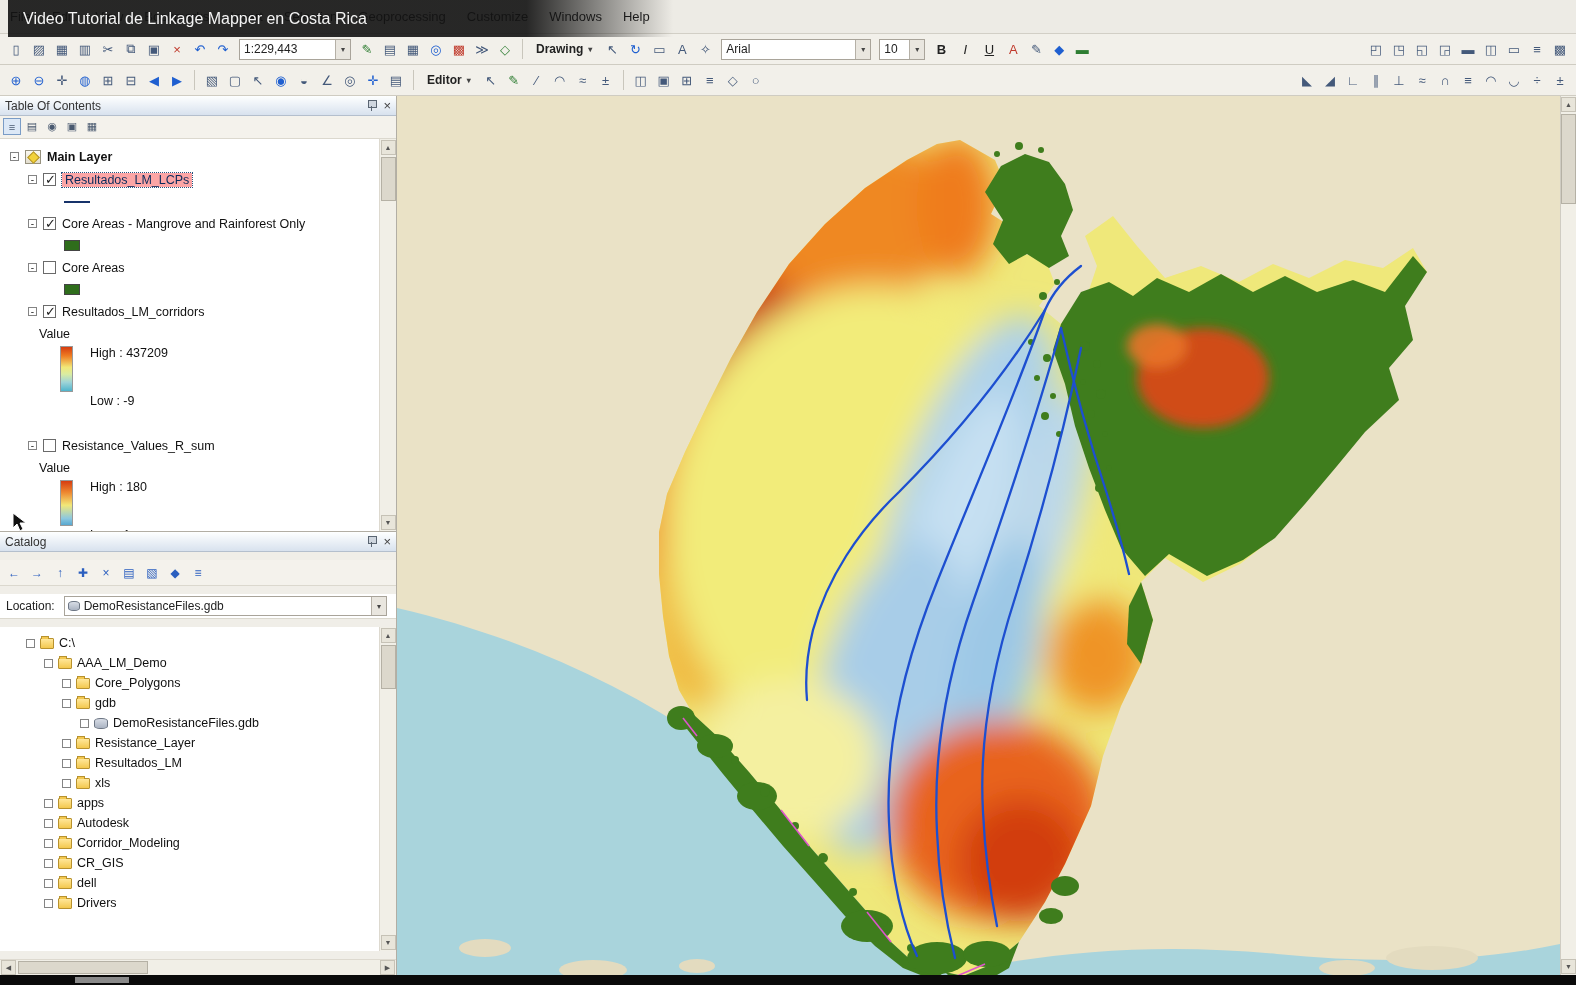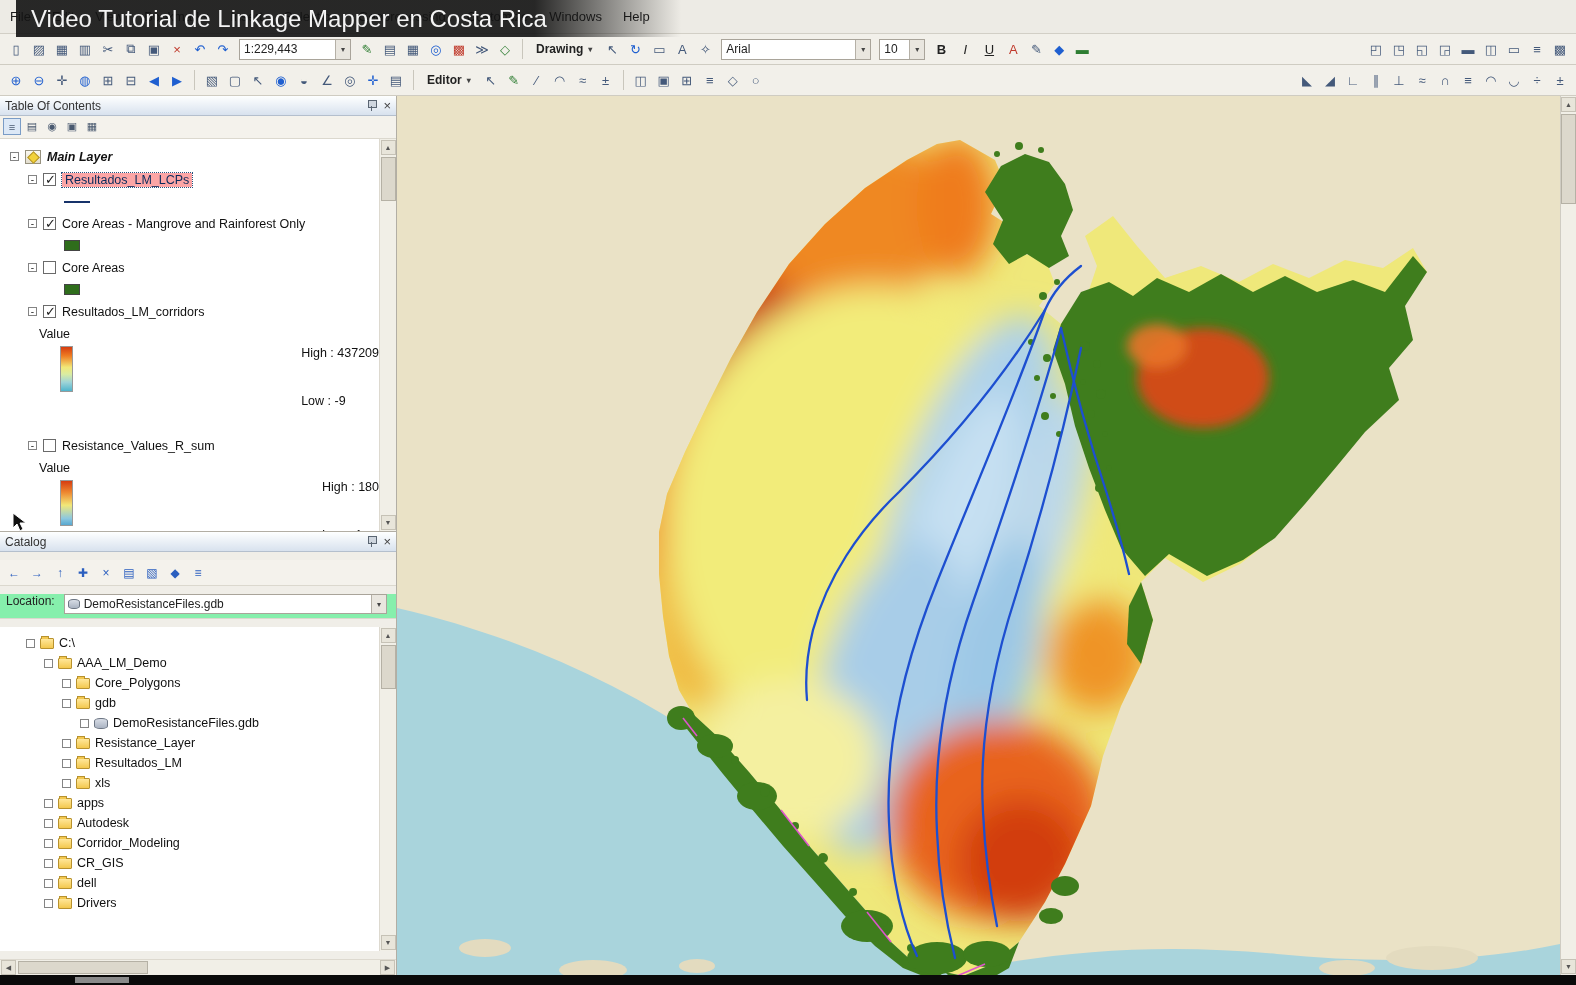--- a/index.html
+++ b/index.html
@@ -7,23 +7,23 @@
   body { font-family:"Liberation Sans", sans-serif; background:#e4e1d8; }
   .app { position:relative; width:1576px; height:985px; overflow:hidden; background:#f0eee8; }
 
   
   .menubar { position:absolute; left:0; top:0; width:100%; height:34px; background:#edebe5;
              border-bottom:1px solid #d2cfc6; display:flex; align-items:center; padding-left:10px; }
   .menu-items { display:flex; gap:21px; font-size:13px; color:#1c1c1c; }
   .menu-item { cursor:default; }
 
   
-  .video-overlay { position:absolute; left:16px; top:0; width:665px; height:37px;
+  .video-overlay { position:absolute; left:8px; top:0; width:665px; height:37px;
       background:linear-gradient(90deg, rgba(18,18,18,.9) 78%, rgba(18,18,18,0));
-      color:#f4f4f4; font-size:24px; display:flex; align-items:center; padding-left:15px; z-index:50; }
+      color:#f4f4f4; font-size:16px; display:flex; align-items:center; padding-left:15px; z-index:50; }
 
   
   .toolbar { position:absolute; left:0; width:100%; background:#f2f0ea; border-bottom:1px solid #cfccc2;
              display:flex; align-items:center; padding:0 5px; gap:2px; }
   .tb1 { top:34px; height:31px; }
   .tb2 { top:65px; height:31px; }
   .tgroup { display:flex; align-items:center; gap:1px; }
   .tbtn { width:22px; height:22px; display:flex; align-items:center; justify-content:center;
           font-size:13px; color:#44597a; border:1px solid transparent; border-radius:2px; cursor:default; }
   .tbtn.red { color:#c0392b; } .tbtn.green { color:#2e7d32; } .tbtn.blue { color:#1f5fd0; }
@@ -82,39 +82,39 @@
   .exp { width:9px; height:9px; border:1px solid #848484; background:#fff; font-size:10px; line-height:7px;
          text-align:center; color:#333; flex:none; }
   .exp.minus::before { content:"-"; }
   .cb { width:13px; height:13px; border:1px solid #6a6a6a; background:#fff; position:relative; flex:none; }
   .cb.checked::before { content:"\2713"; position:absolute; left:1px; top:-2px; font-size:13px; color:#1a1a1a; }
   .layers-icon { width:16px; height:14px; background:linear-gradient(#fbf9f1,#e2ddce); border:1px solid #97927f;
                  position:relative; flex:none; }
   .layers-icon::before { content:""; position:absolute; left:3px; top:2px; width:7px; height:7px;
                  background:#f2d23a; border:1px solid #b1922a; transform:rotate(45deg); }
   .tlabel { white-space:nowrap; }
-  .tlabel.bold { font-weight:bold;font-style:italic; }
+  .tlabel.bold { font-weight:bold; }
   .hl-sel { background:#fca5a5; color:#0a2a5c; padding:0 3px; outline:1px dotted #27527e; }
   .sym-line { width:26px; height:0; border-top:2px solid #17336a; }
   .sym-green { width:16px; height:11px; background:#2f6d1c; border:1px solid #444; }
-  .legend { display:flex; padding-left:60px; gap:10px; margin:2px 0 6px 0;justify-content:space-between; }
+  .legend { display:flex; padding-left:60px; gap:17px; margin:2px 0 6px 0; }
   .ramp { width:13px; height:46px; border:1px solid #999; flex:none; }
   .ramp-corridors { background:linear-gradient(180deg,#d63c10 0%,#ee7c22 20%,#f2e878 46%,#d9eca2 62%,#9fd4d8 80%,#4fb4cc 100%); }
   .ramp-resistance { background:linear-gradient(180deg,#d63c10 0%,#ee8830 26%,#f2e878 55%,#8cc8e0 85%,#58a8d0 100%); }
   .legend-labels { display:flex; flex-direction:column; justify-content:space-between; height:62px; font-size:12.5px; }
   .gap-lg { margin-top:26px; }
 
   
   .catalog-panel { flex:1; display:flex; flex-direction:column; overflow:hidden;gap:8px; }
   .cat-toolbar { height:26px; background:#f4f2ec; border-bottom:1px solid #dbd8ce; display:flex;
                  align-items:center; gap:3px; padding:0 4px; flex:none; }
   .cat-btn { width:20px; height:20px; display:flex; align-items:center; justify-content:center;
              font-size:12px; color:#2b5fbf; border:1px solid transparent; }
-  .loc-row { height:25px; background:#86efac; border-bottom:1px solid #dbd8ce; display:flex;
-             align-items:flex-start; padding:0 6px; gap:6px; font-size:12px; color:#222; flex:none; }
+  .loc-row { height:25px; background:#ffffff; border-bottom:1px solid #dbd8ce; display:flex;
+             align-items:center; padding:0 6px; gap:6px; font-size:12px; color:#222; flex:none; }
   .loc-combo { flex:1; height:20px; }
   .gdb-icon { width:12px; height:10px; background:linear-gradient(#d8dde6,#aab3c2); border:1px solid #6d7684;
               border-radius:5px/3px; margin-left:3px; flex:none; }
   .cat-tree .trow { display:flex; align-items:center; height:20px; gap:5px; font-size:12.5px; }
   .trow.lvl0 { padding-left:26px; } .trow.lvl1 { padding-left:44px; }
   .trow.lvl2 { padding-left:62px; } .trow.lvl3 { padding-left:80px; }
   .trow .exp { flex:none; }
   .ticon { width:14px; height:11px; background:linear-gradient(#ffe79a,#f3c84f); border:1px solid #b8922e;
            border-radius:1px; position:relative; flex:none; }
   .ticon::before { content:""; position:absolute; left:0; top:-3px; width:6px; height:2px;

